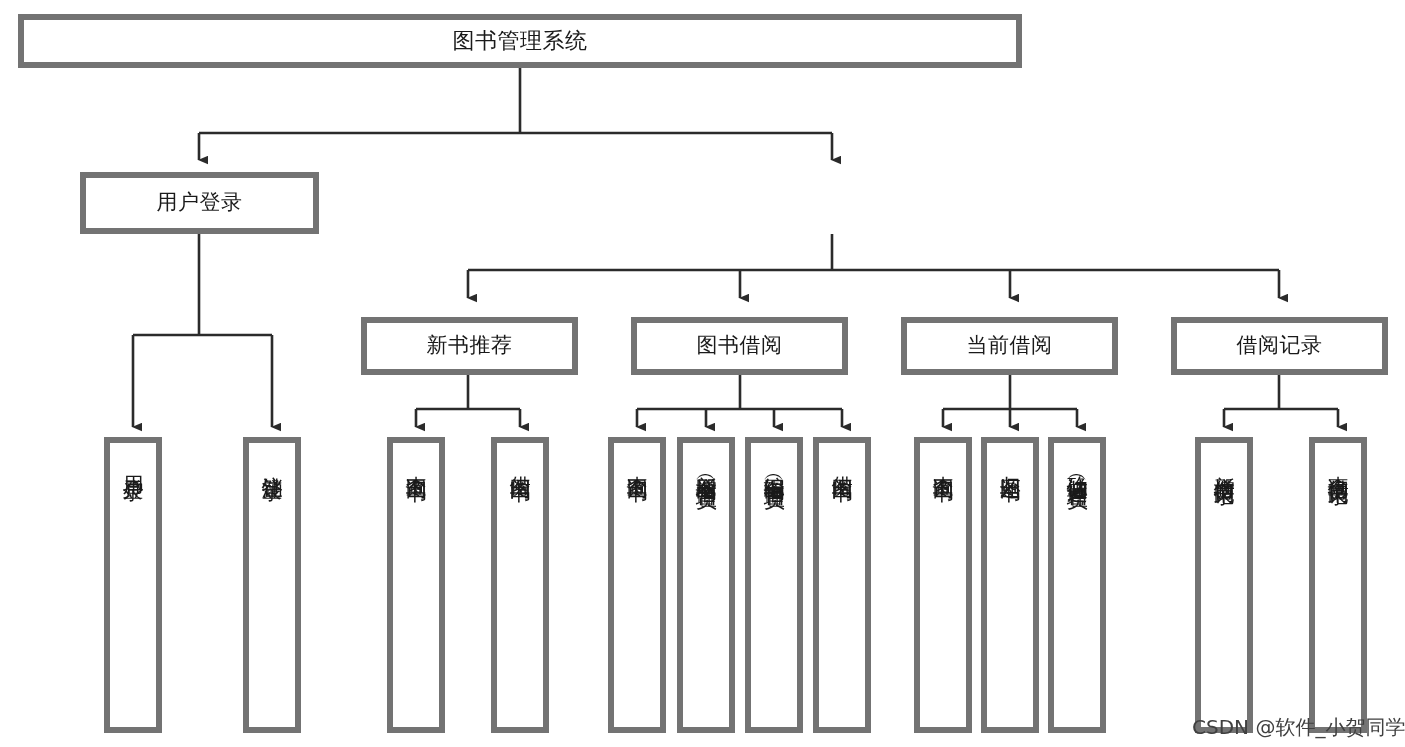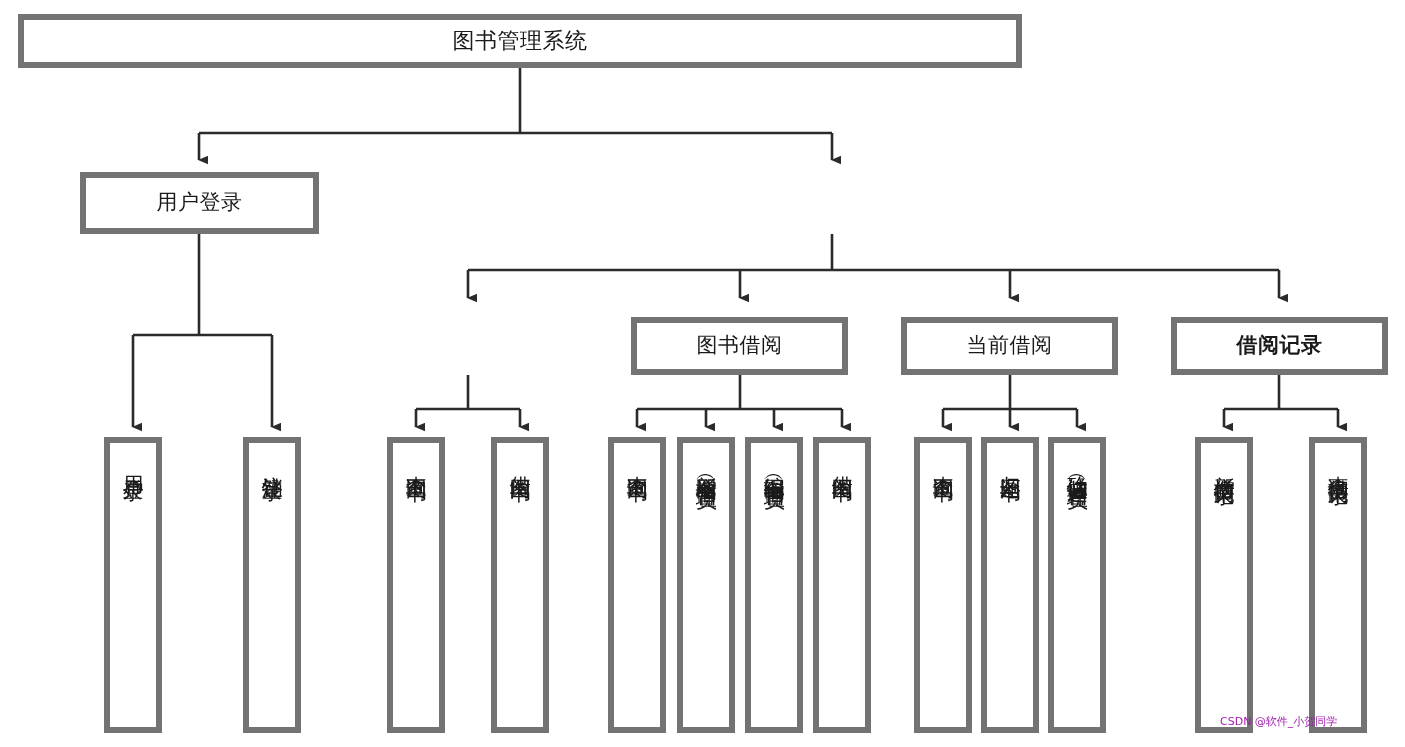--- a/index.html
+++ b/index.html
@@ -56,25 +56,24 @@
     font-size: 21px;
     line-height: 1.16;
     letter-spacing: 2px;
     white-space: nowrap;
   }
   #root-node .label {
     font-size: 22px;
   }
   .watermark {
     position: absolute;
-    font-size: 11px;
-    color: #a21caf;
+    font-size: 20px;
+    color: #404040;
     white-space: nowrap;
     user-select: none;
-    margin-left: 28px;
   }
 </style>
 </head>
 <body>
 
 <div id="diagram-root">
 
   <svg class="edges" viewBox="0 0 1405 747" xmlns="http://www.w3.org/2000/svg">
     <defs>
       <marker id="arrowhead" markerWidth="9" markerHeight="10" refX="4.2" refY="9" orient="auto" markerUnits="userSpaceOnUse">
@@ -126,27 +125,30 @@
   </svg>
 
   <div class="node node-h" id="root-node" style="left:18px; top:14px; width:1004px; height:54px;">
     <span class="label">图书管理系统</span>
   </div>
 
   <div class="node node-h" style="left:80px; top:172px; width:239px; height:62px;">
     <span class="label">用户登录</span>
   </div>
 
+  <div class="node node-h" style="left:361px; top:317px; width:217px; height:58px;">
+    <span class="label">新书推荐</span>
+  </div>
   <div class="node node-h" style="left:631px; top:317px; width:217px; height:58px;">
     <span class="label">图书借阅</span>
   </div>
   <div class="node node-h" style="left:901px; top:317px; width:217px; height:58px;justify-content:center;">
     <span class="label">当前借阅</span>
   </div>
-  <div class="node node-h" style="left:1171px; top:317px; width:217px; height:58px;font-weight:bold;">
+  <div class="node node-h" style="left:1171px; top:317px; width:217px; height:58px;">
     <span class="label">借阅记录</span>
   </div>
 
   <div class="node node-v" style="left:104px; top:437px; width:58px; height:296px;">
     <span class="label">用户登录</span>
   </div>
   <div class="node node-v" style="left:243px; top:437px; width:58px; height:296px;">
     <span class="label">注销登录</span>
   </div>
 

